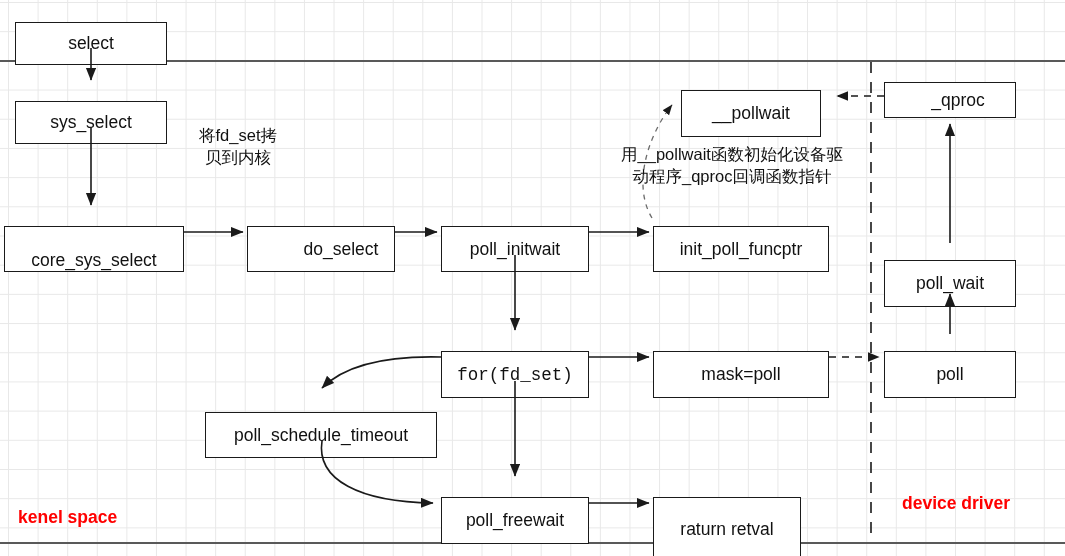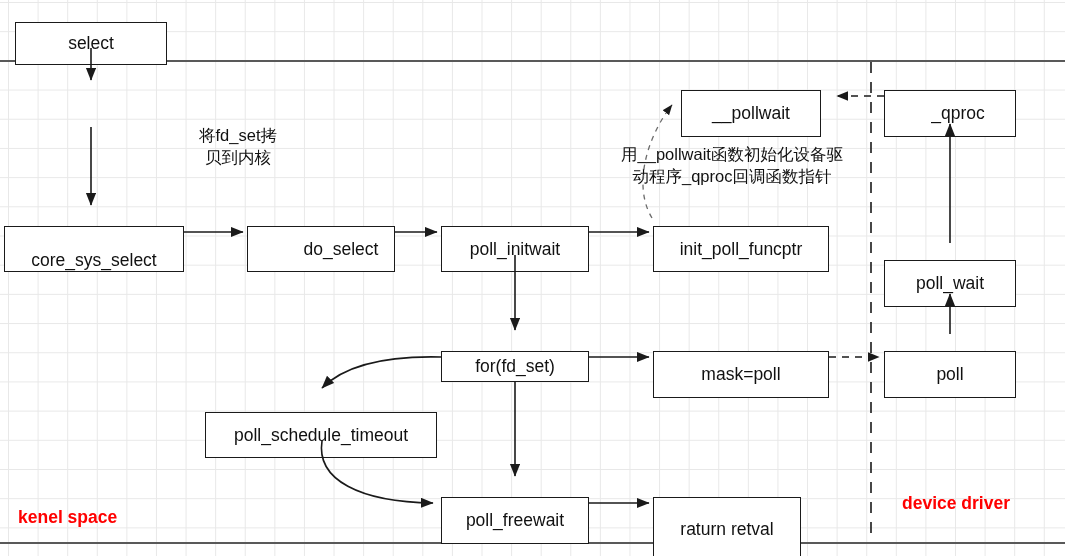--- a/index.html
+++ b/index.html
@@ -66,20 +66,23 @@
 <div id="canvas">
 
   <div class="hrule" style="left:0px; top:60px; width:1065px; height:2px;"></div>
 
   <div class="hrule" style="left:0px; top:542px; width:1065px; height:1.6px;"></div>
 
   <div class="node" style="left:15px; top:5px; width:152px; height:43px;">
       <span>select</span>
     </div>
 
+  <div class="node" style="left:15px; top:84px; width:152px; height:43px;">
+      <span>sys_select</span>
+    </div>
 
   <div class="node" style="left:4px; top:209px; width:180px; height:46px;align-items:flex-end;">
       <span>core_sys_select</span>
     </div>
 
   <div class="node" style="left:247px; top:209px; width:148px; height:46px;padding-left:40px;">
       <span>do_select</span>
     </div>
 
   <div class="node" style="left:441px; top:209px; width:148px; height:46px;">
@@ -87,33 +90,33 @@
     </div>
 
   <div class="node" style="left:653px; top:209px; width:176px; height:46px;">
       <span>init_poll_funcptr</span>
     </div>
 
   <div class="node" style="left:681px; top:73px; width:140px; height:47px;">
       <span>__pollwait</span>
     </div>
 
-  <div class="node" style="left:884px; top:73px; width:132px; height:47px;padding-left:16px;">
+  <div class="node" style="left:884px; top:65px; width:132px; height:36px;padding-left:16px;">
       <span>_qproc</span>
     </div>
 
   <div class="node" style="left:884px; top:243px; width:132px; height:47px;">
       <span>poll_wait</span>
     </div>
 
   <div class="node" style="left:884px; top:334px; width:132px; height:47px;">
       <span>poll</span>
     </div>
 
-  <div class="node" style="left:441px; top:334px; width:148px; height:31px;">
+  <div class="node" style="left:441px; top:334px; width:148px; height:47px;font-family:Liberation Mono, monospace;">
       <span>for(fd_set)</span>
     </div>
 
   <div class="node" style="left:653px; top:334px; width:176px; height:47px;">
       <span>mask=poll</span>
     </div>
 
   <div class="node" style="left:205px; top:395px; width:232px; height:46px;">
       <span>poll_schedule_timeout</span>
     </div>

